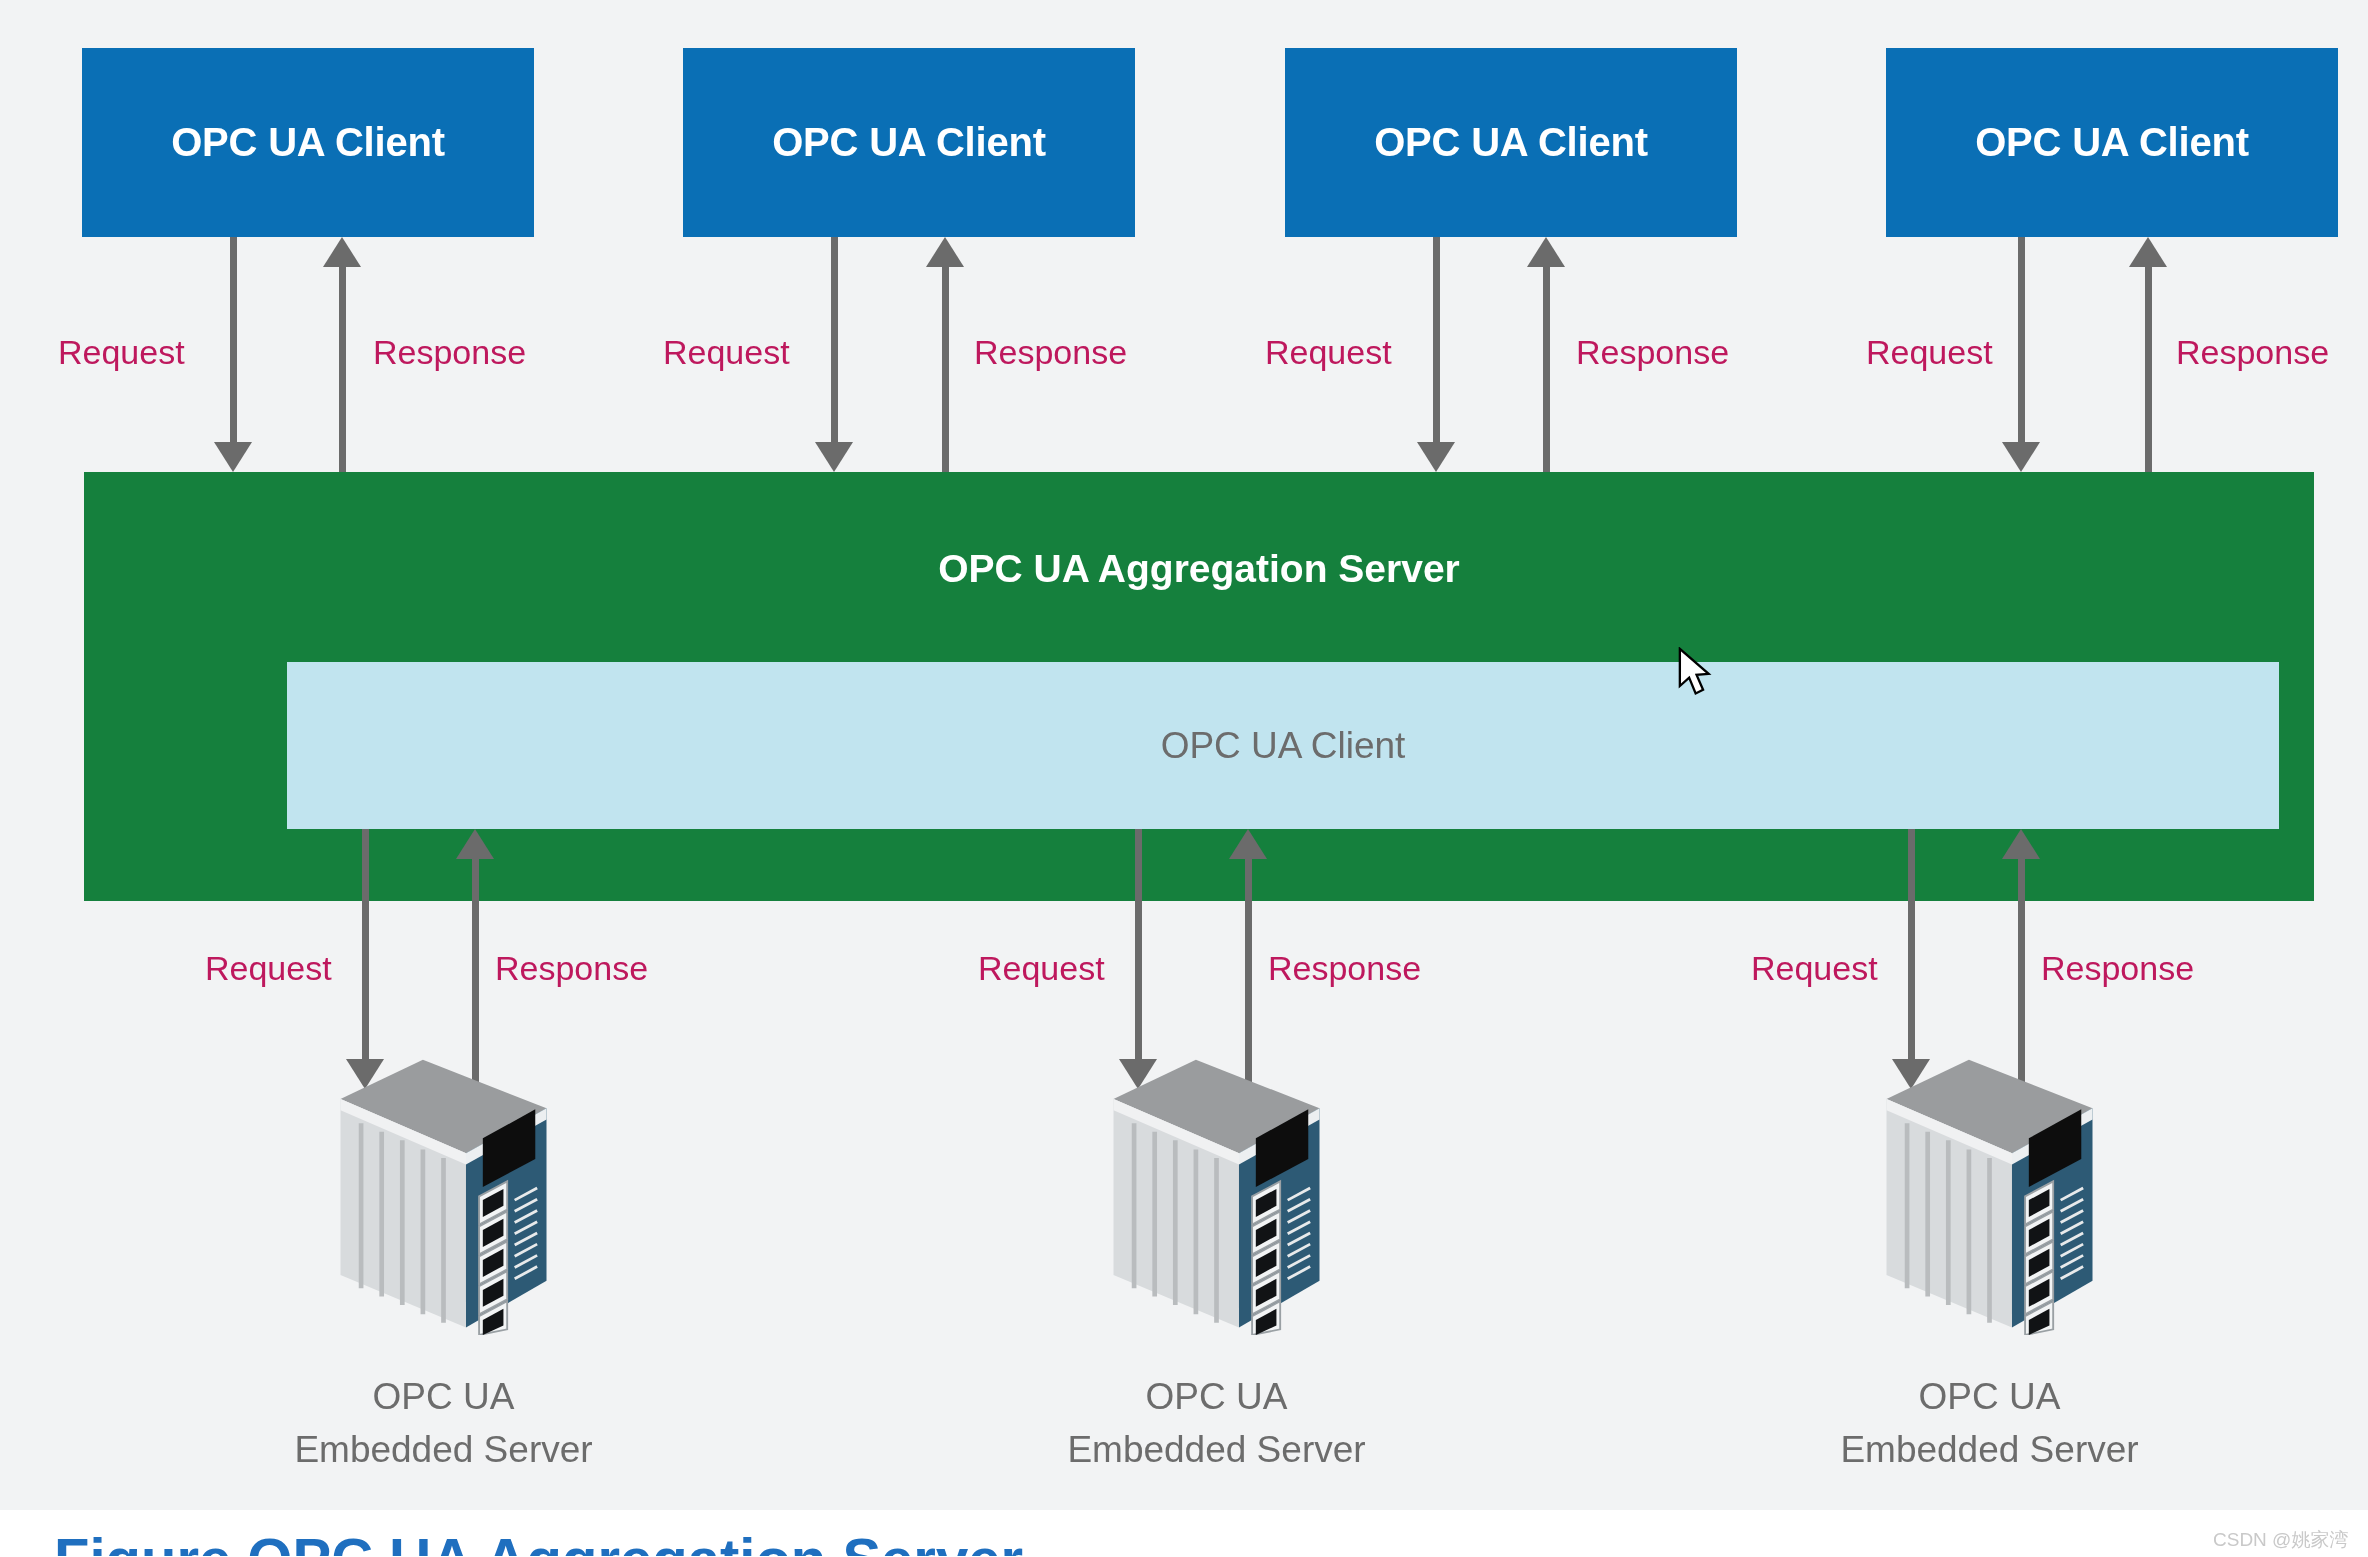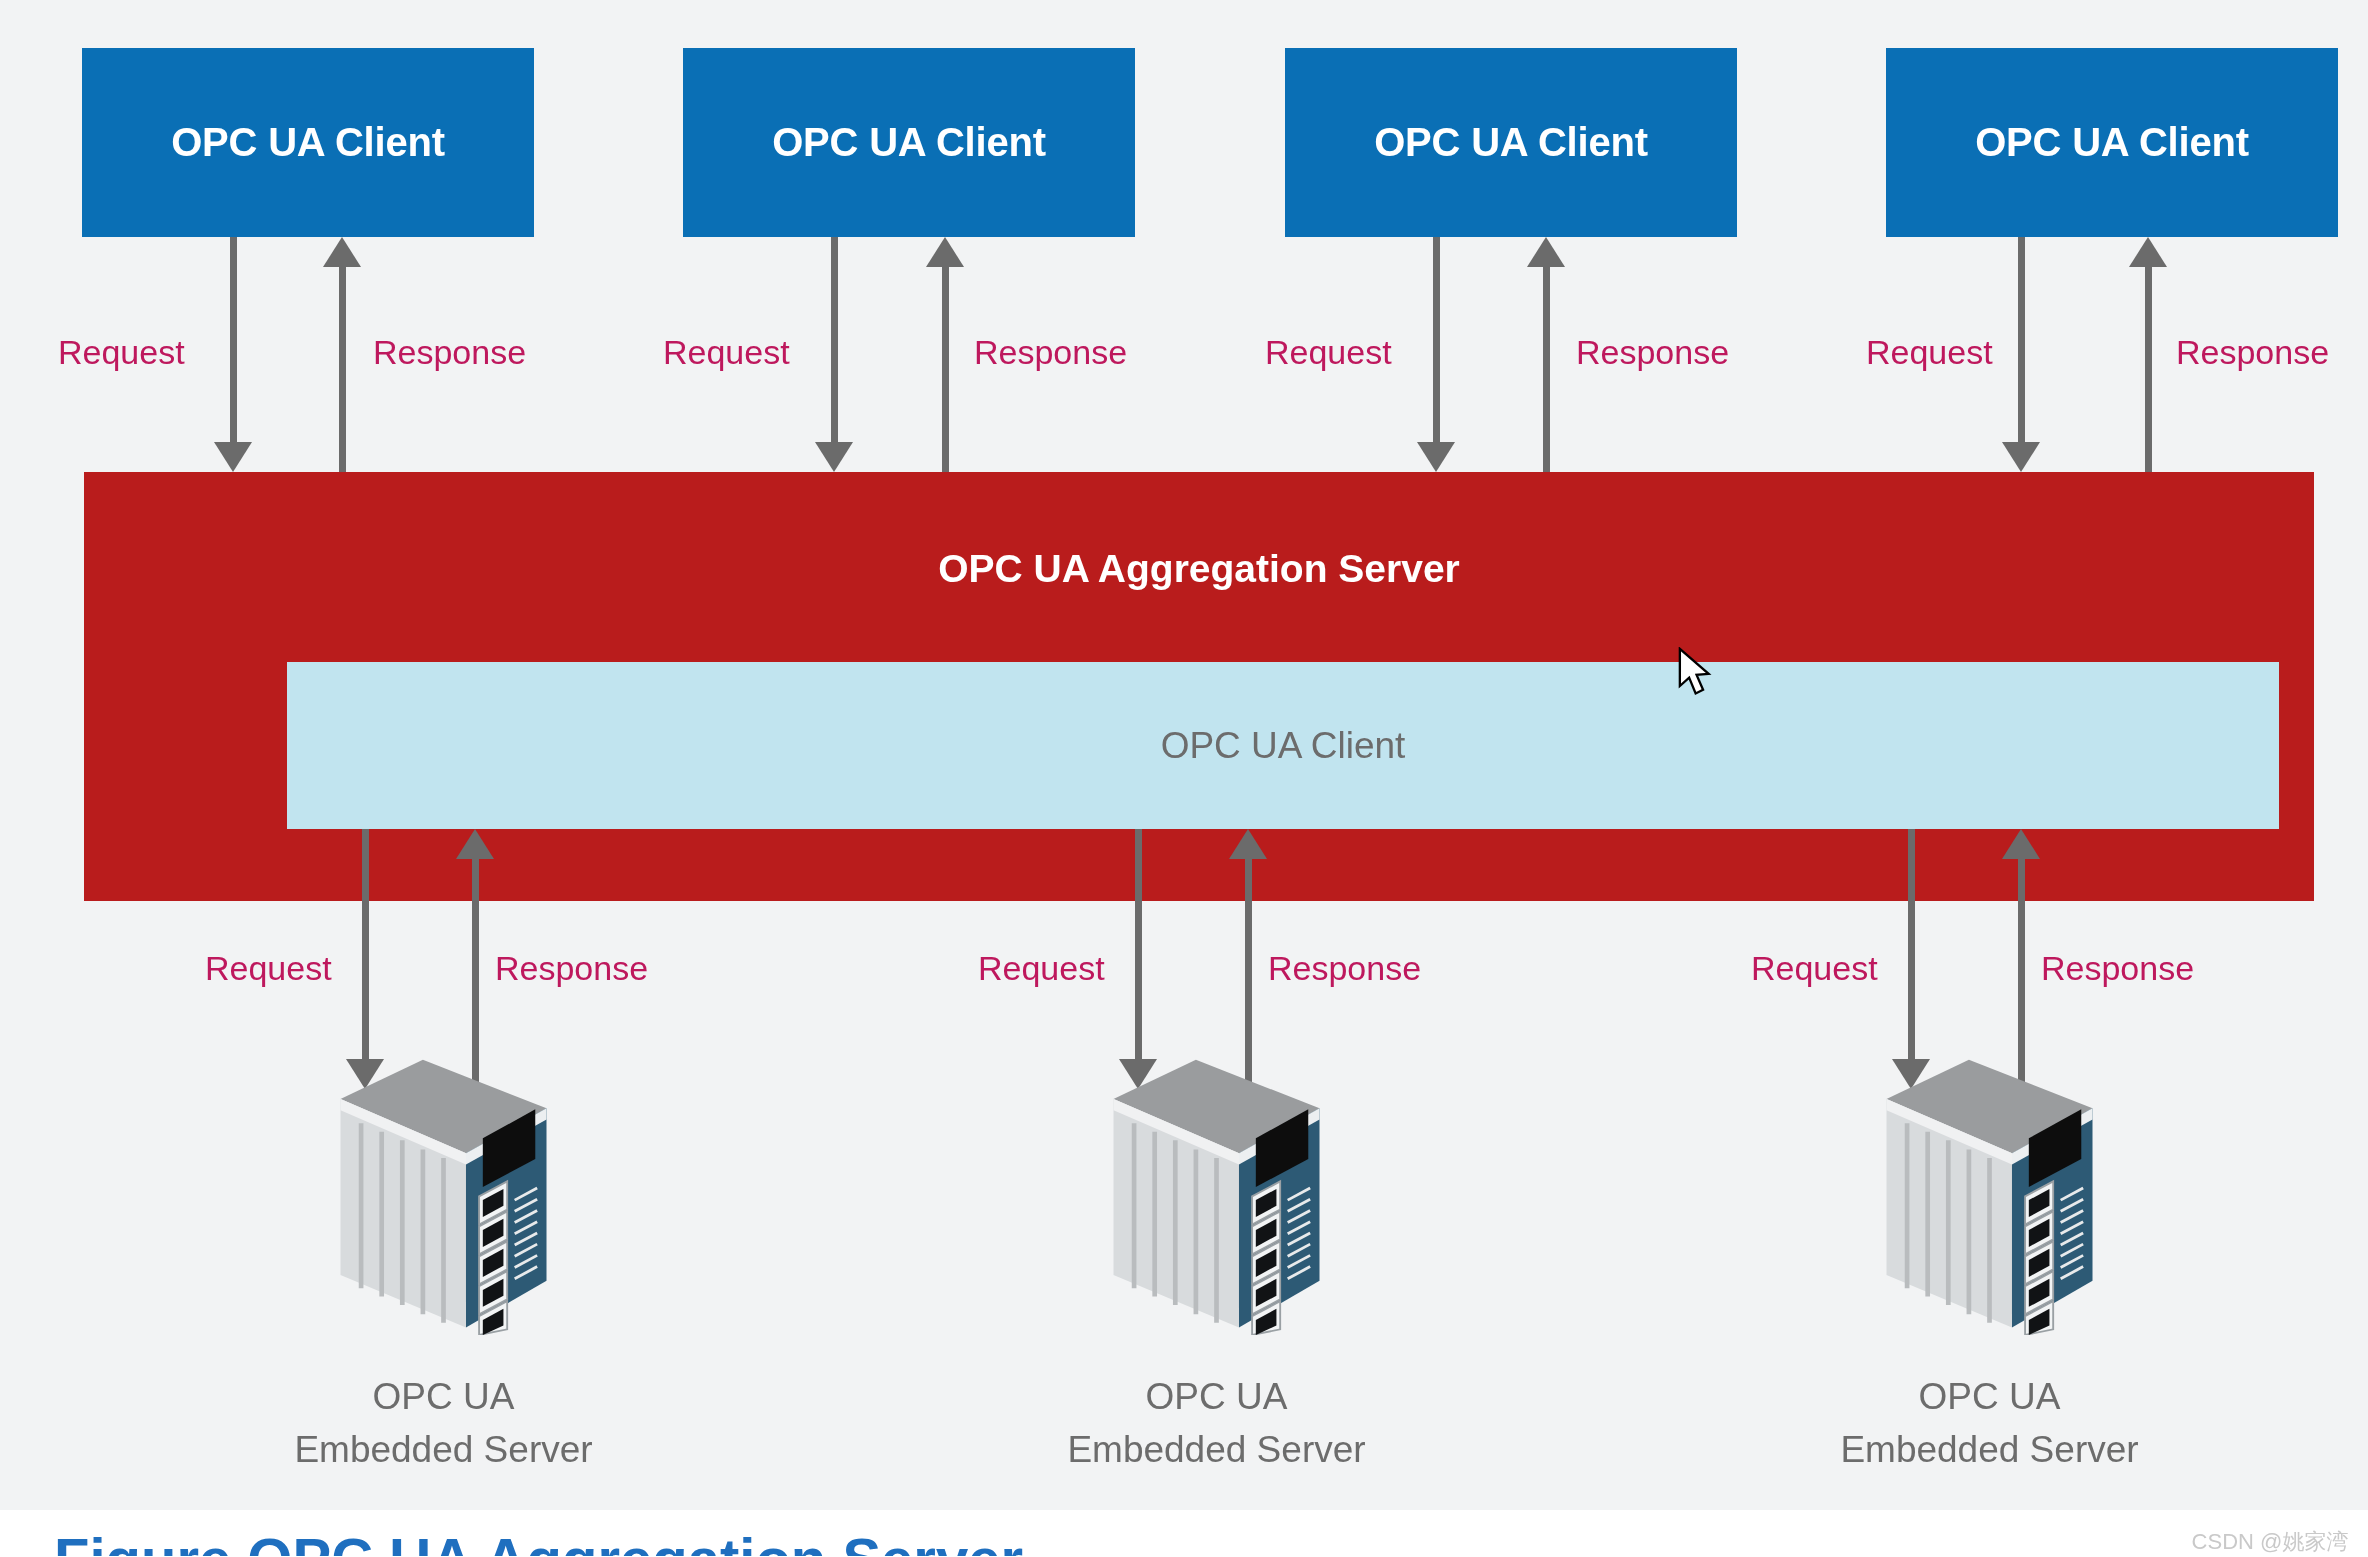--- a/index.html
+++ b/index.html
@@ -36,21 +36,21 @@
     font-size:40px;
     font-weight:bold;
     letter-spacing:-0.2px;
     white-space:nowrap;
   }
 
   
   #agg-band{
     position:absolute;
     left:84px;top:472px;width:2230px;height:429px;
-    background:#b91c1c;
+    background:#15803d;
   }
   #agg-title{
     position:absolute;left:0;top:75px;width:2230px;
     text-align:center;
     color:#ffffff;
     font-size:39px;
     font-weight:bold;
     white-space:nowrap;
   }
   #agg-inner{
@@ -121,21 +121,21 @@
     white-space:nowrap;
     overflow:hidden;
     height:34px;
     line-height:73px;
   }
 
   
   #watermark{
     position:absolute;
     right:20.6px;top:1527px;
-    font-size:22px;
+    font-size:19px;
     color:#c9c9c9;
     white-space:nowrap;
   }
 
   
   #cursor{
     position:absolute;left:1678px;top:647px;
     width:39px;height:52px;
     pointer-events:none;
   }

